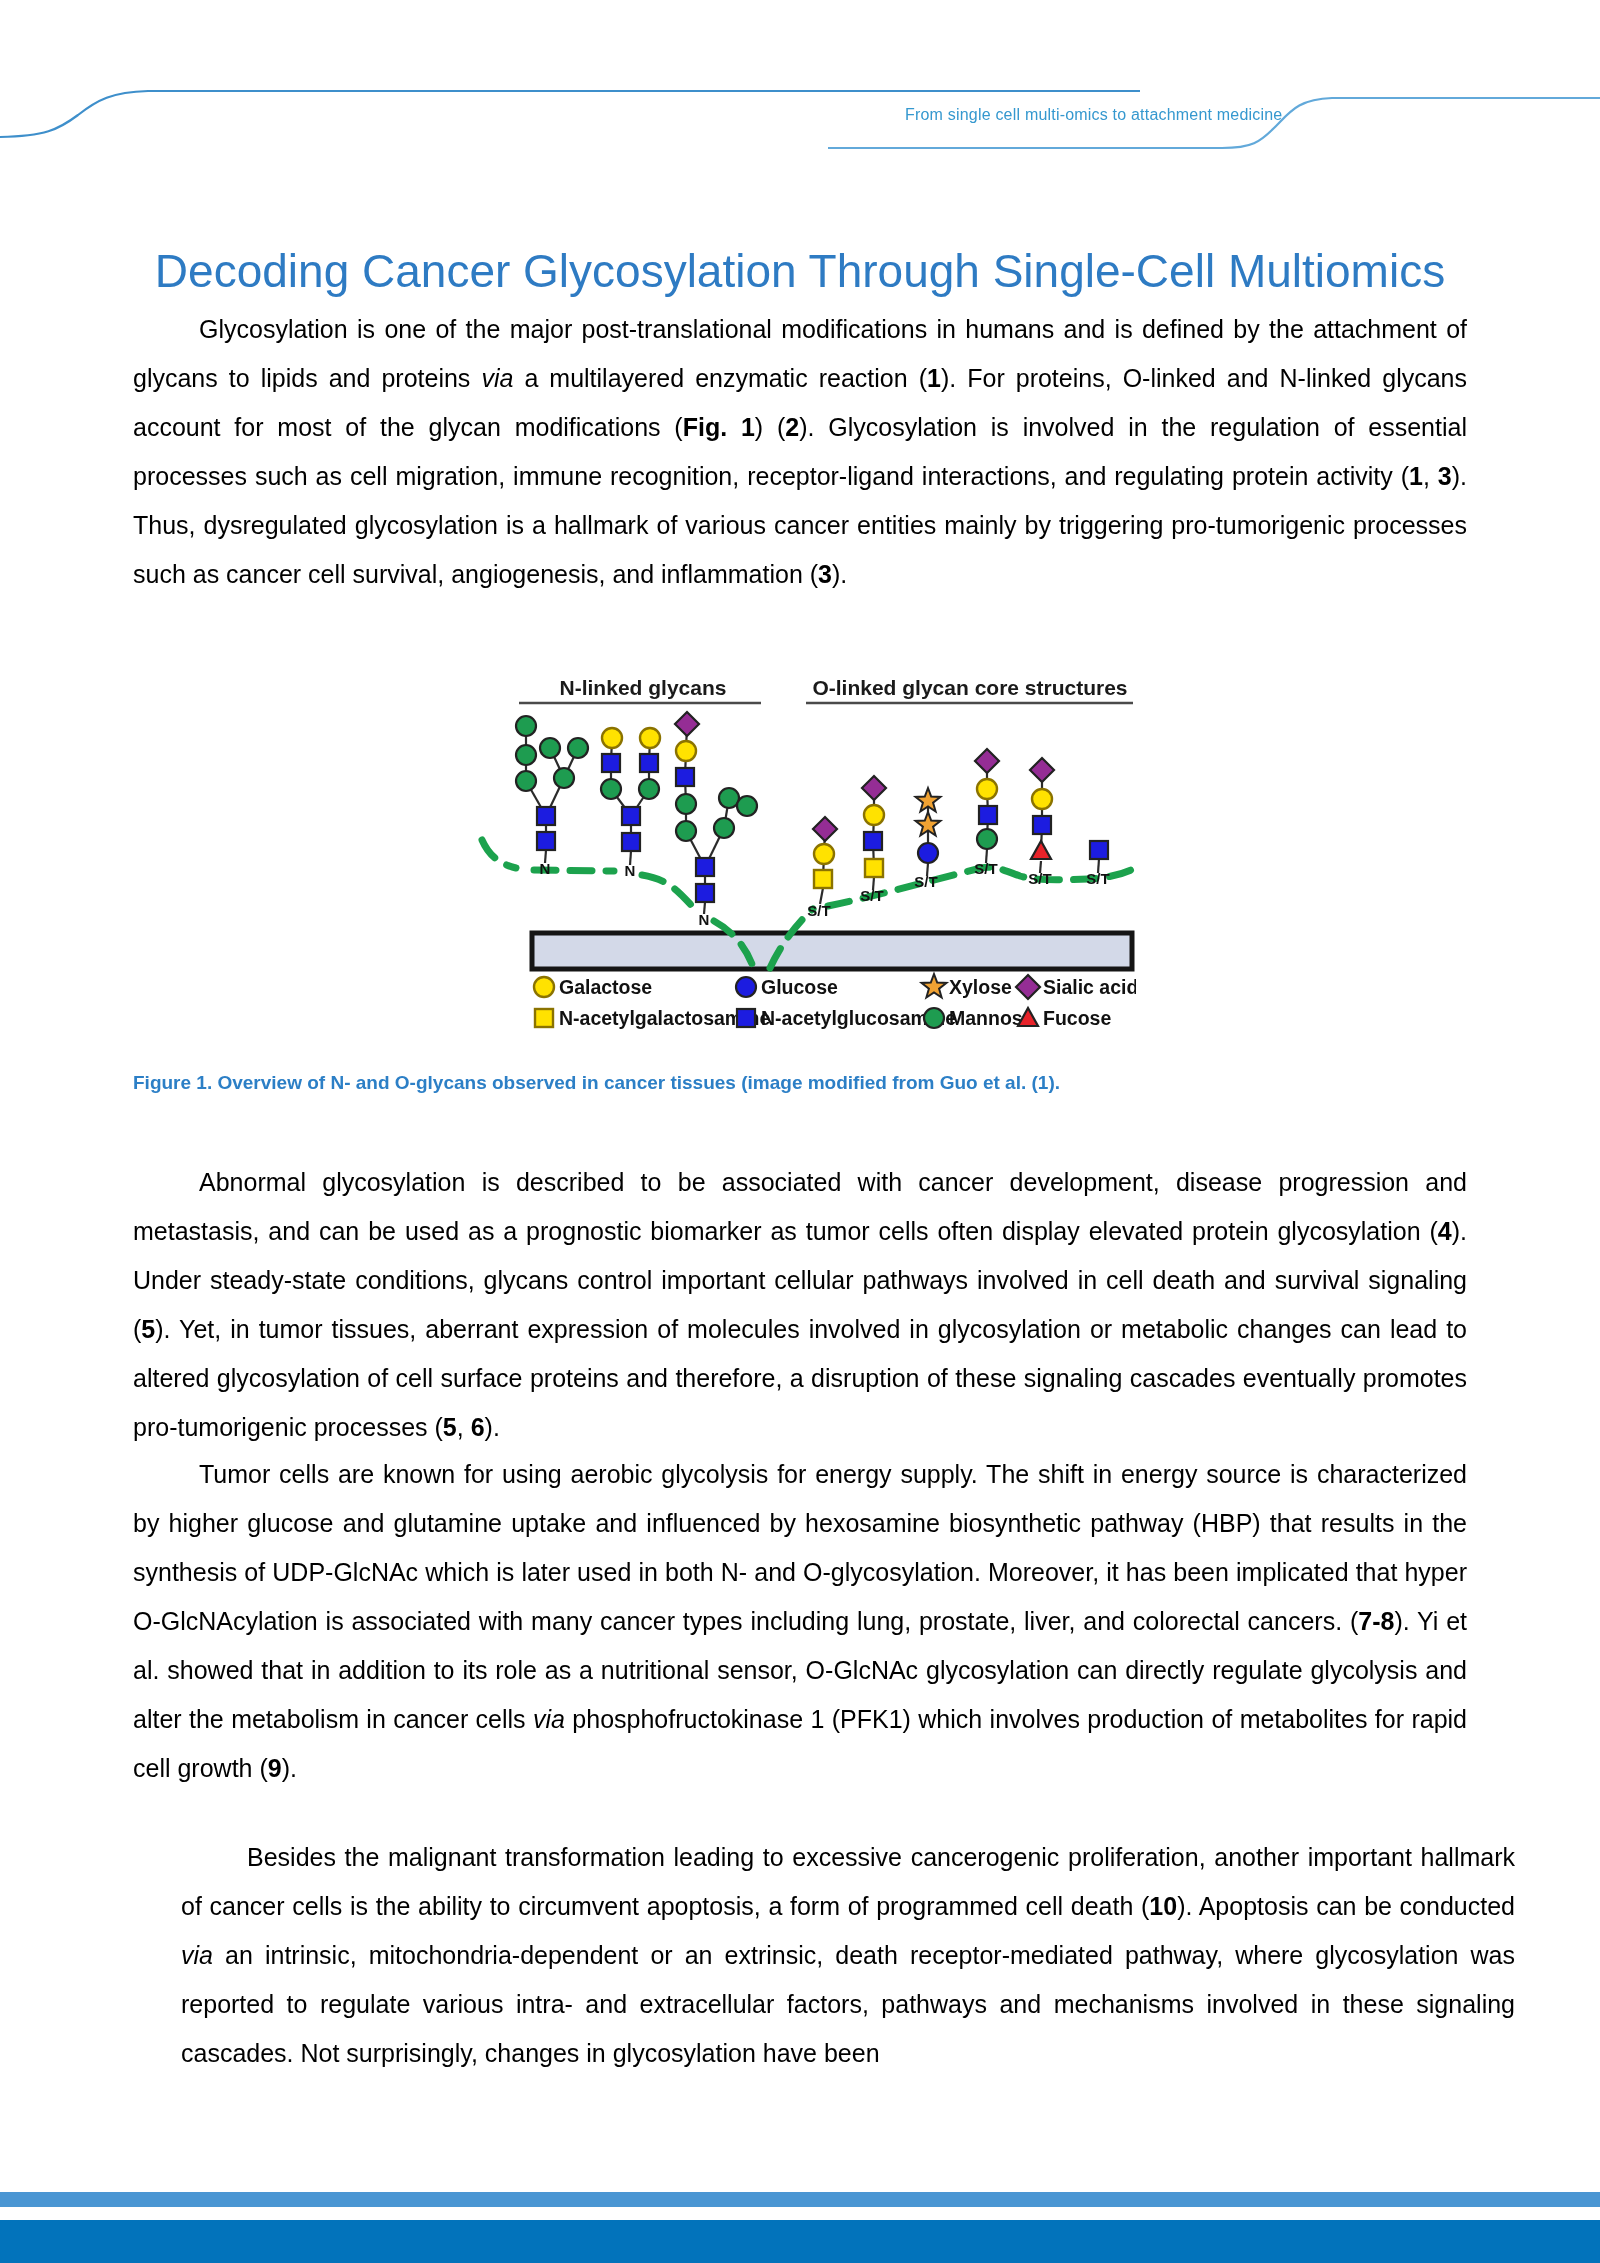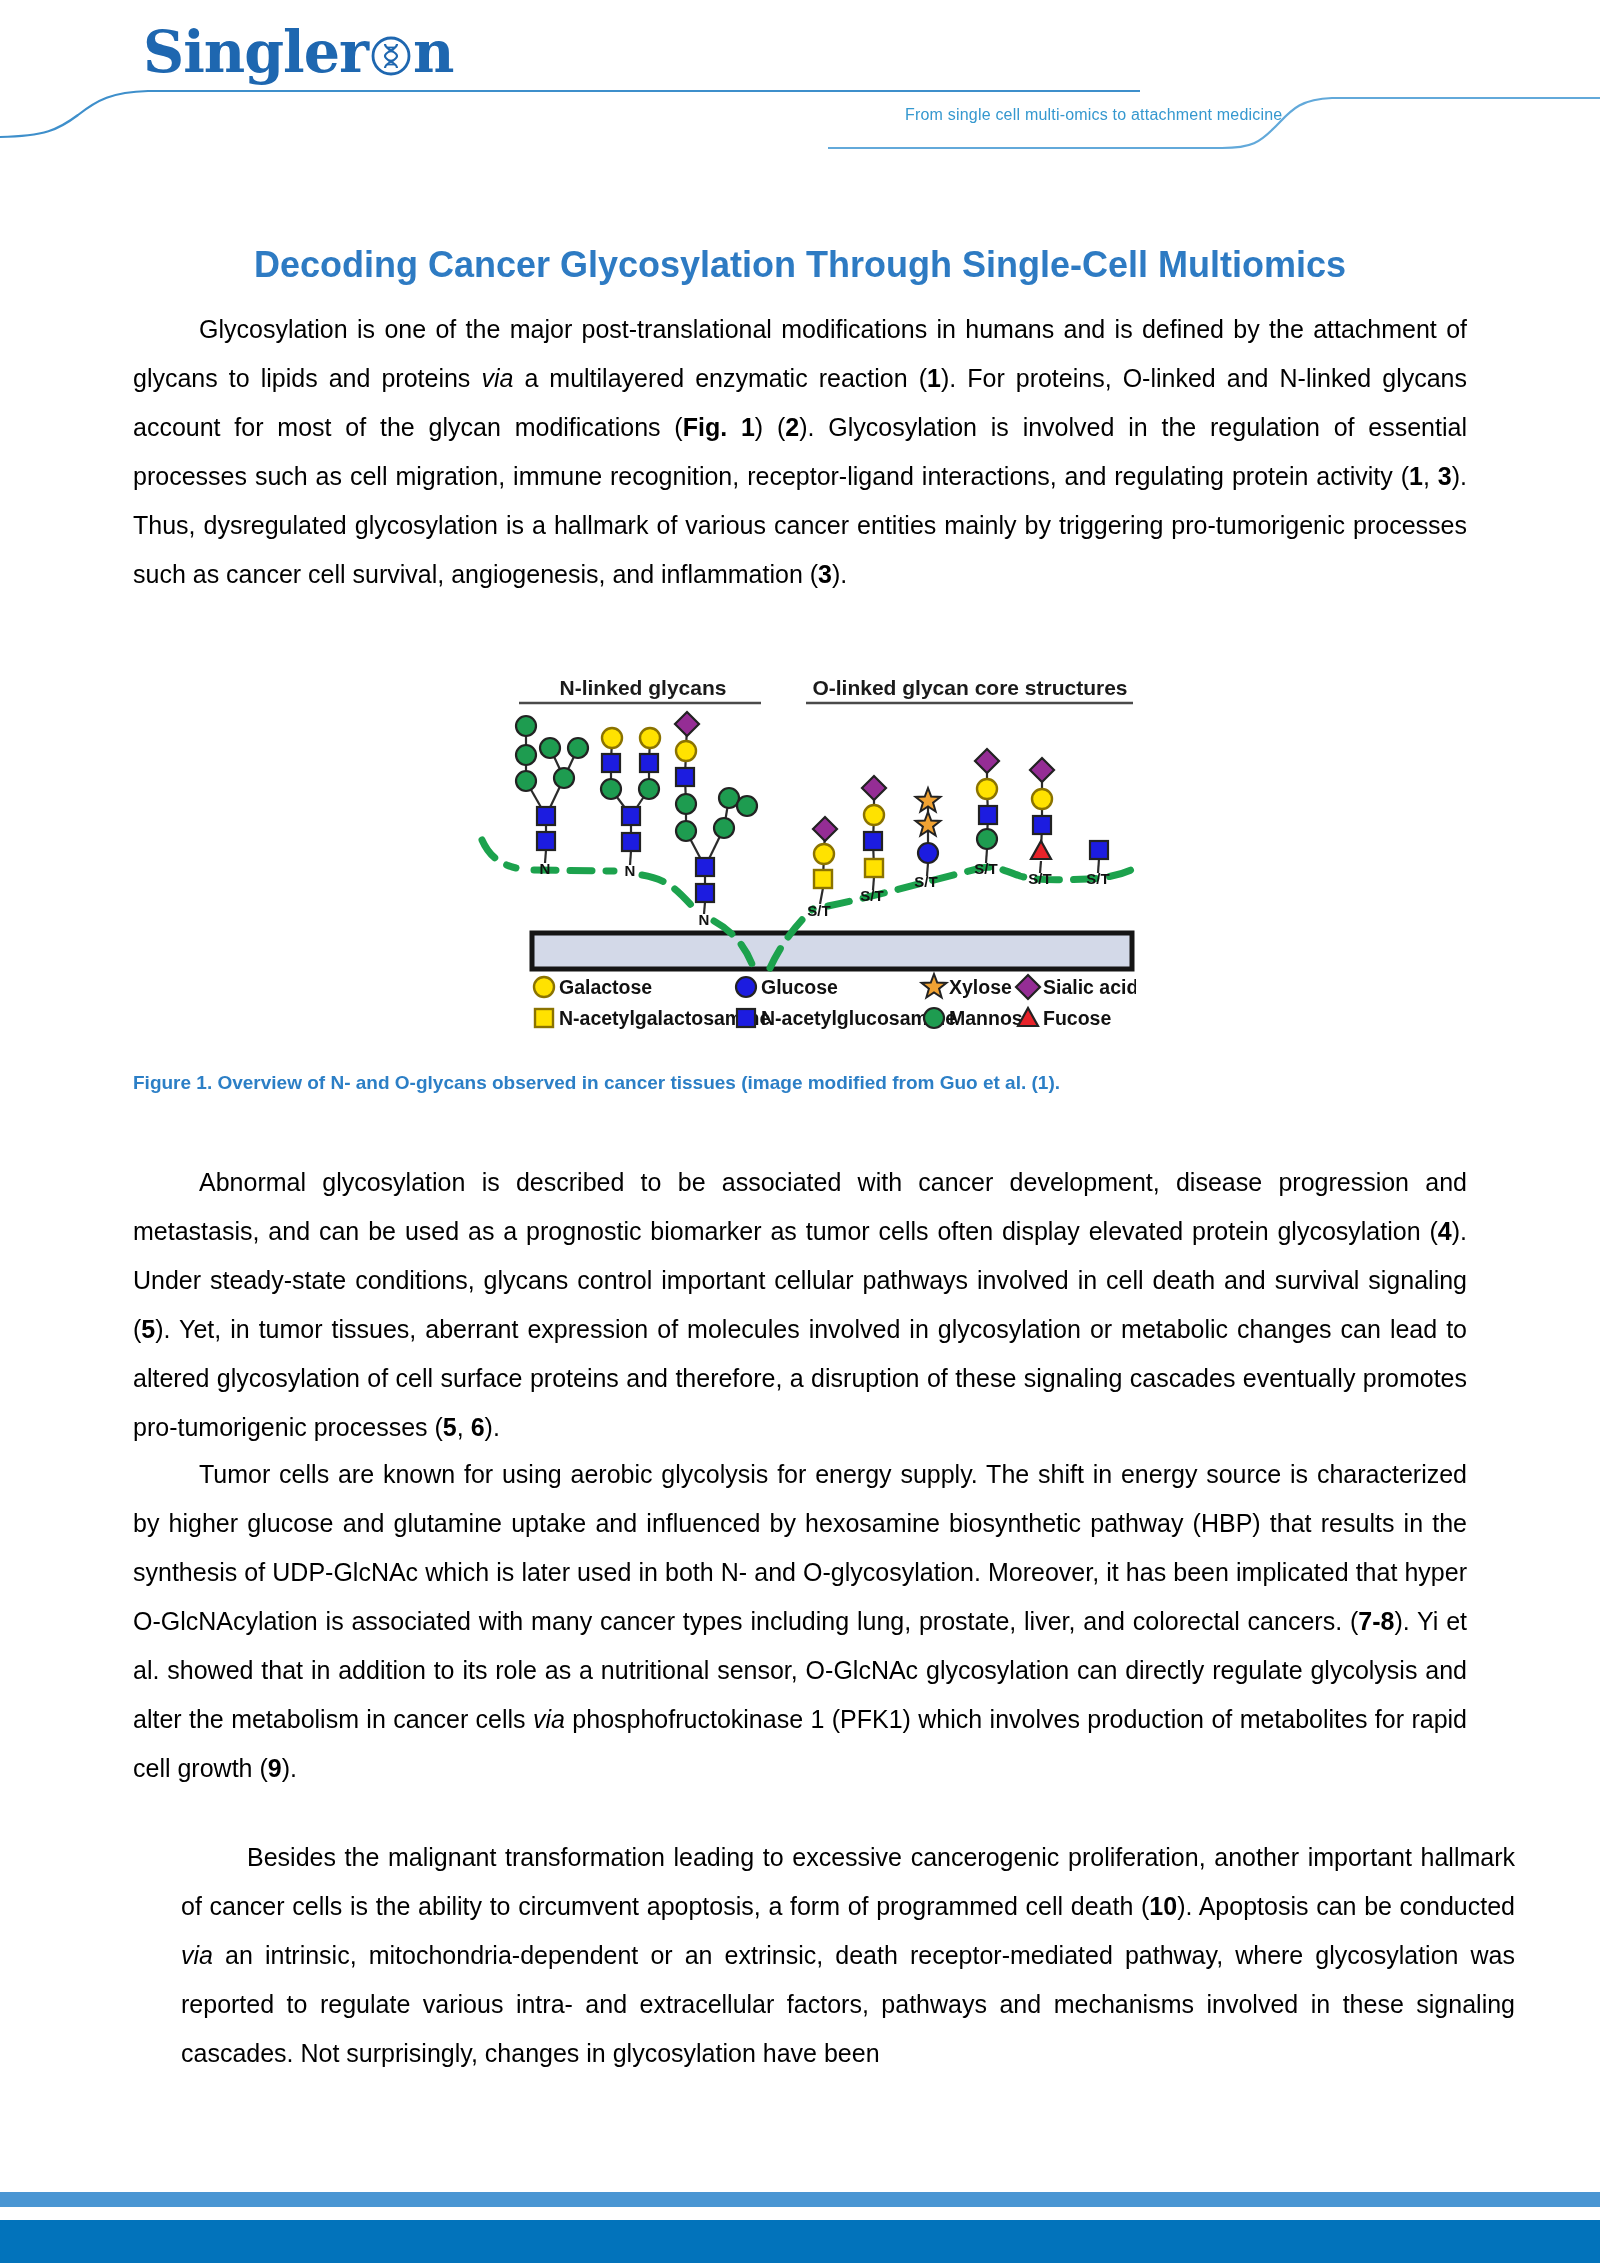--- a/index.html
+++ b/index.html
@@ -22,21 +22,21 @@
     letter-spacing:-1px;line-height:1;
   }
   .logo .dna-wrap{display:inline-block;margin:10px 1px 0 2px;}
   .tagline{
     position:absolute;left:905px;top:106px;
     font-size:16px;color:#3598CF;letter-spacing:.2px;
   }
   
   .title{
     position:absolute;left:133px;top:244px;width:1334px;
-    text-align:center;font-size:36px;font-weight:bold;color:#2E7BC3;
+    text-align:center;font-size:46px;font-weight:normal;color:#2E7BC3;
   }
   .para{
     position:absolute;left:133px;width:1334px;
     font-size:25px;line-height:49px;
     text-align:justify;text-indent:66px;
   }
   .para .b{font-weight:bold;}
   .para .i{font-style:italic;}
   #p1{top:305px;}
   #p2{top:1158px;}
@@ -56,33 +56,20 @@
 </head>
 <body>
 
 <div class="page">
 
   <svg class="header-svg">
     <path d="M 0,137 C 45,136 58,130 78,115 C 97,100 112,92 148,91 L 1140,91" fill="none" stroke="#3E8FCB" stroke-width="2.2"></path>
     <path d="M 828,148 L 1222,148 C 1252,148 1260,142 1274,128 C 1290,112 1298,99 1332,98 L 1600,98" fill="none" stroke="#62A9DA" stroke-width="2.2"></path>
   </svg>
 
-  <div class="logo">
-    <span>Singler</span>
-      <span class="dna-wrap"><svg width="42" height="42" viewBox="0 0 42 42">
-        <circle cx="21" cy="21" r="18" fill="none" stroke="#1E67B0" stroke-width="2.8"></circle>
-        <path d="M 15,9 C 15,15 27,16 27,21 C 27,26 15,27 15,33" fill="none" stroke="#1E67B0" stroke-width="2.2"></path>
-        <path d="M 27,9 C 27,15 15,16 15,21 C 15,26 27,27 27,33" fill="none" stroke="#1E67B0" stroke-width="2.2"></path>
-        <line x1="17" y1="12.5" x2="25" y2="12.5" stroke="#1E67B0" stroke-width="1.8"></line>
-        <line x1="18" y1="16.5" x2="24" y2="16.5" stroke="#1E67B0" stroke-width="1.8"></line>
-        <line x1="18" y1="25.5" x2="24" y2="25.5" stroke="#1E67B0" stroke-width="1.8"></line>
-        <line x1="17" y1="29.5" x2="25" y2="29.5" stroke="#1E67B0" stroke-width="1.8"></line>
-      </svg></span>
-      <span>n</span>
-  </div>
 
   <div class="tagline">From single cell multi-omics to attachment medicine</div>
 
   <div class="title">Decoding Cancer Glycosylation Through Single-Cell Multiomics</div>
 
   <div class="para" id="p1"><span>Glycosylation is one of the major post-translational modifications in humans and is defined by the attachment of glycans to lipids and proteins </span><span class="i">via</span><span> a multilayered enzymatic reaction (</span><span class="b">1</span><span>). For proteins, O-linked and N-linked glycans account for most of the glycan modifications (</span><span class="b">Fig. 1</span><span>) (</span><span class="b">2</span><span>). Glycosylation is involved in the regulation of essential processes such as cell migration, immune recognition, receptor-ligand interactions, and regulating protein activity (</span><span class="b">1</span><span>, </span><span class="b">3</span><span>). Thus, dysregulated glycosylation is a hallmark of various cancer entities mainly by triggering pro-tumorigenic processes such as cancer cell survival, angiogenesis, and inflammation (</span><span class="b">3</span><span>).</span></div>
 
   <div class="figure">
     <svg width="660" height="400" viewBox="0 0 660 400">
         <text x="167" y="45" text-anchor="middle" font-family="&quot;Liberation Sans&quot;,sans-serif" font-size="21" font-weight="bold" fill="#1a1a1a">N-linked glycans</text>

